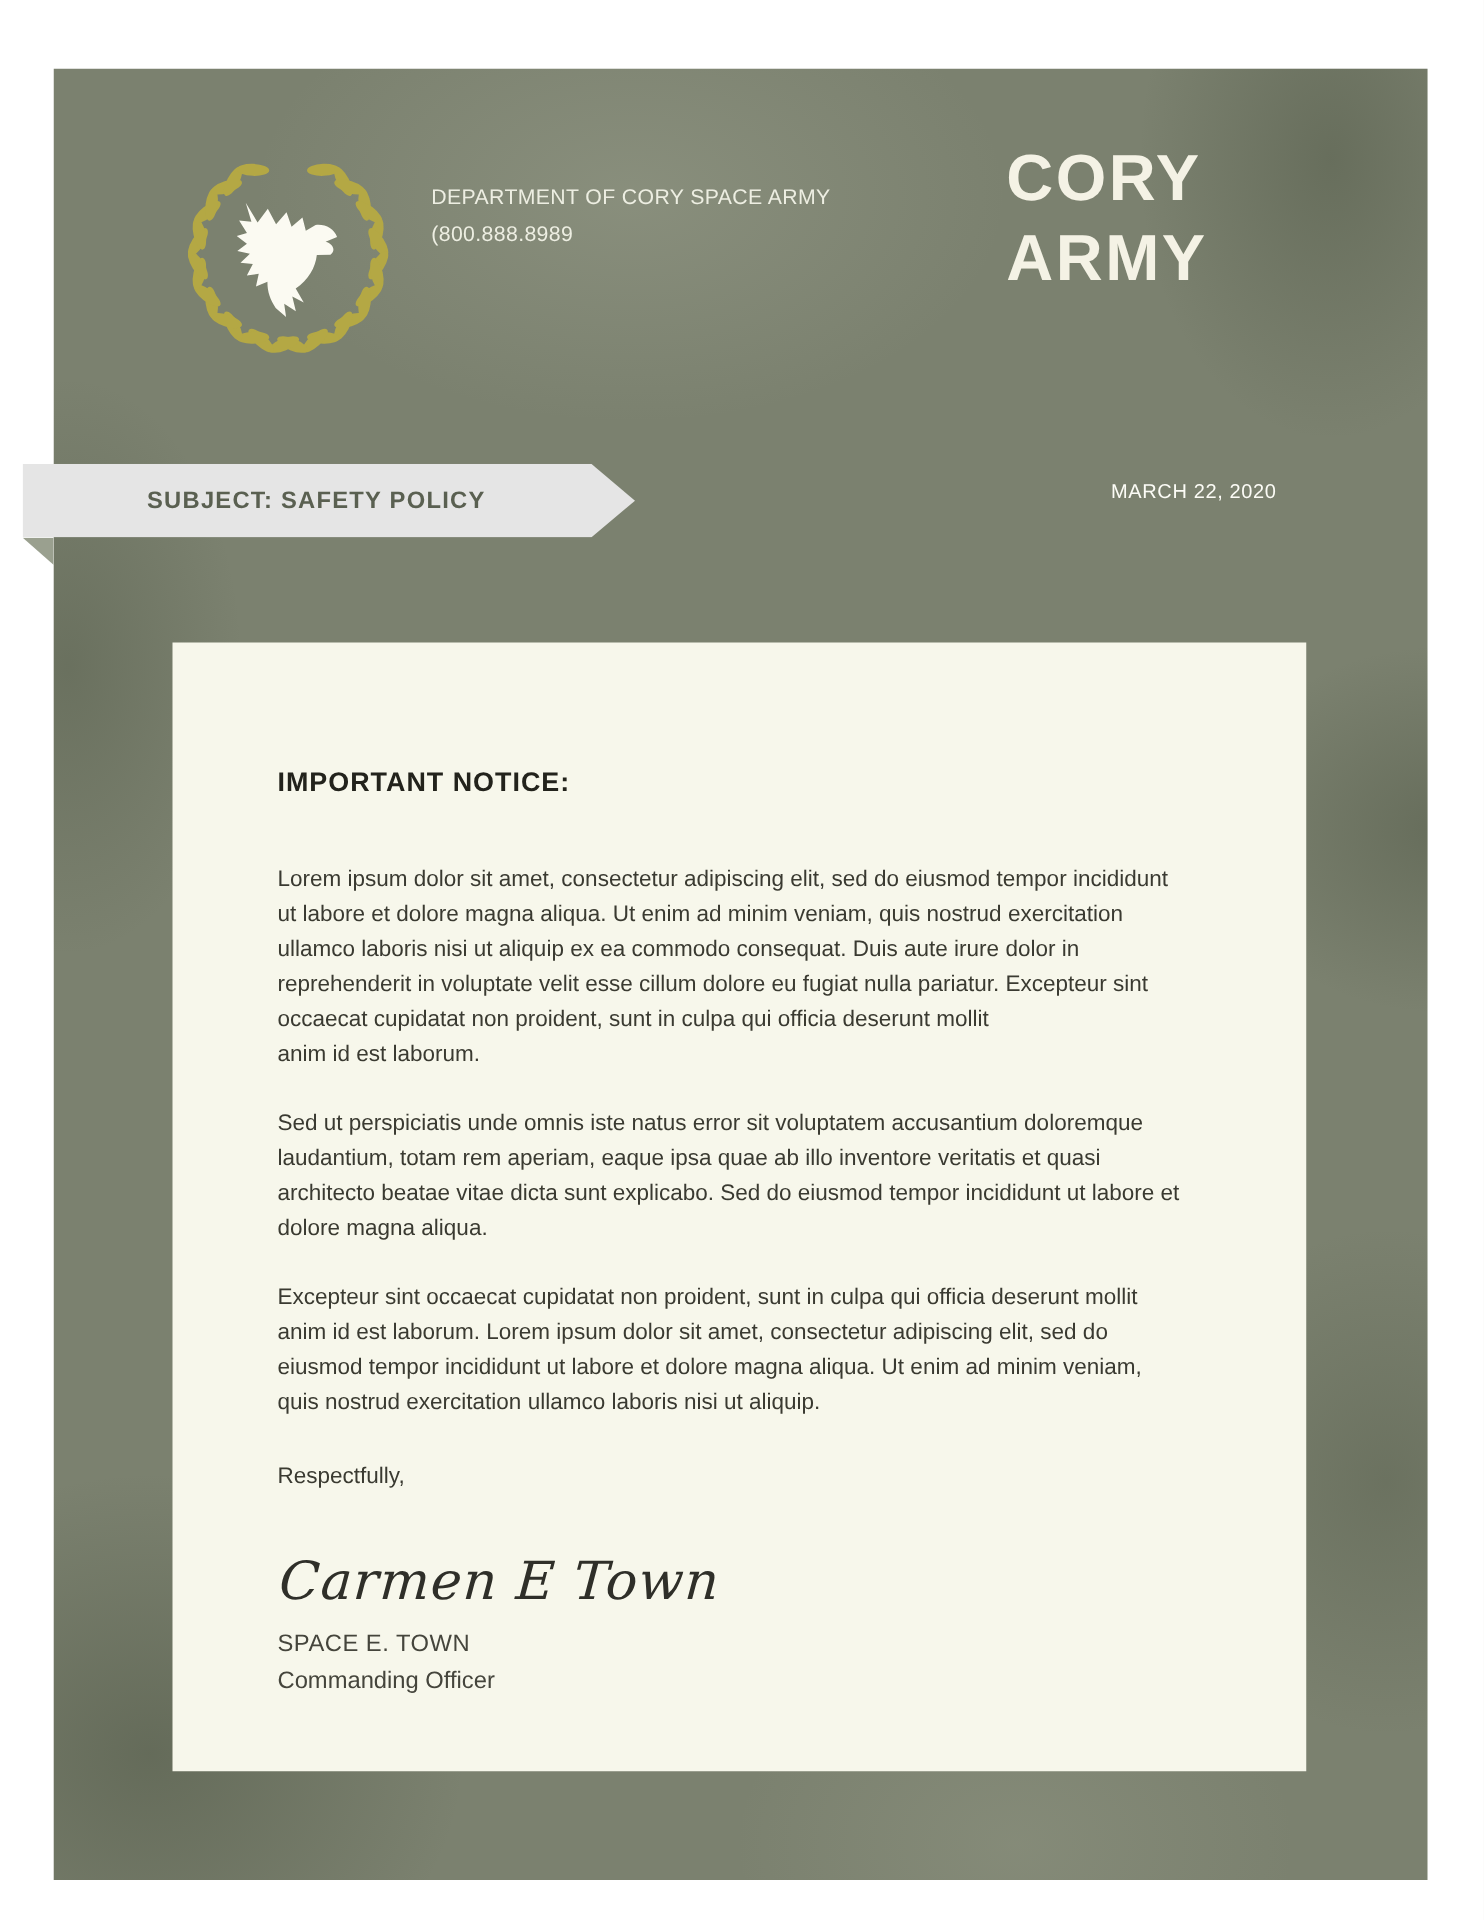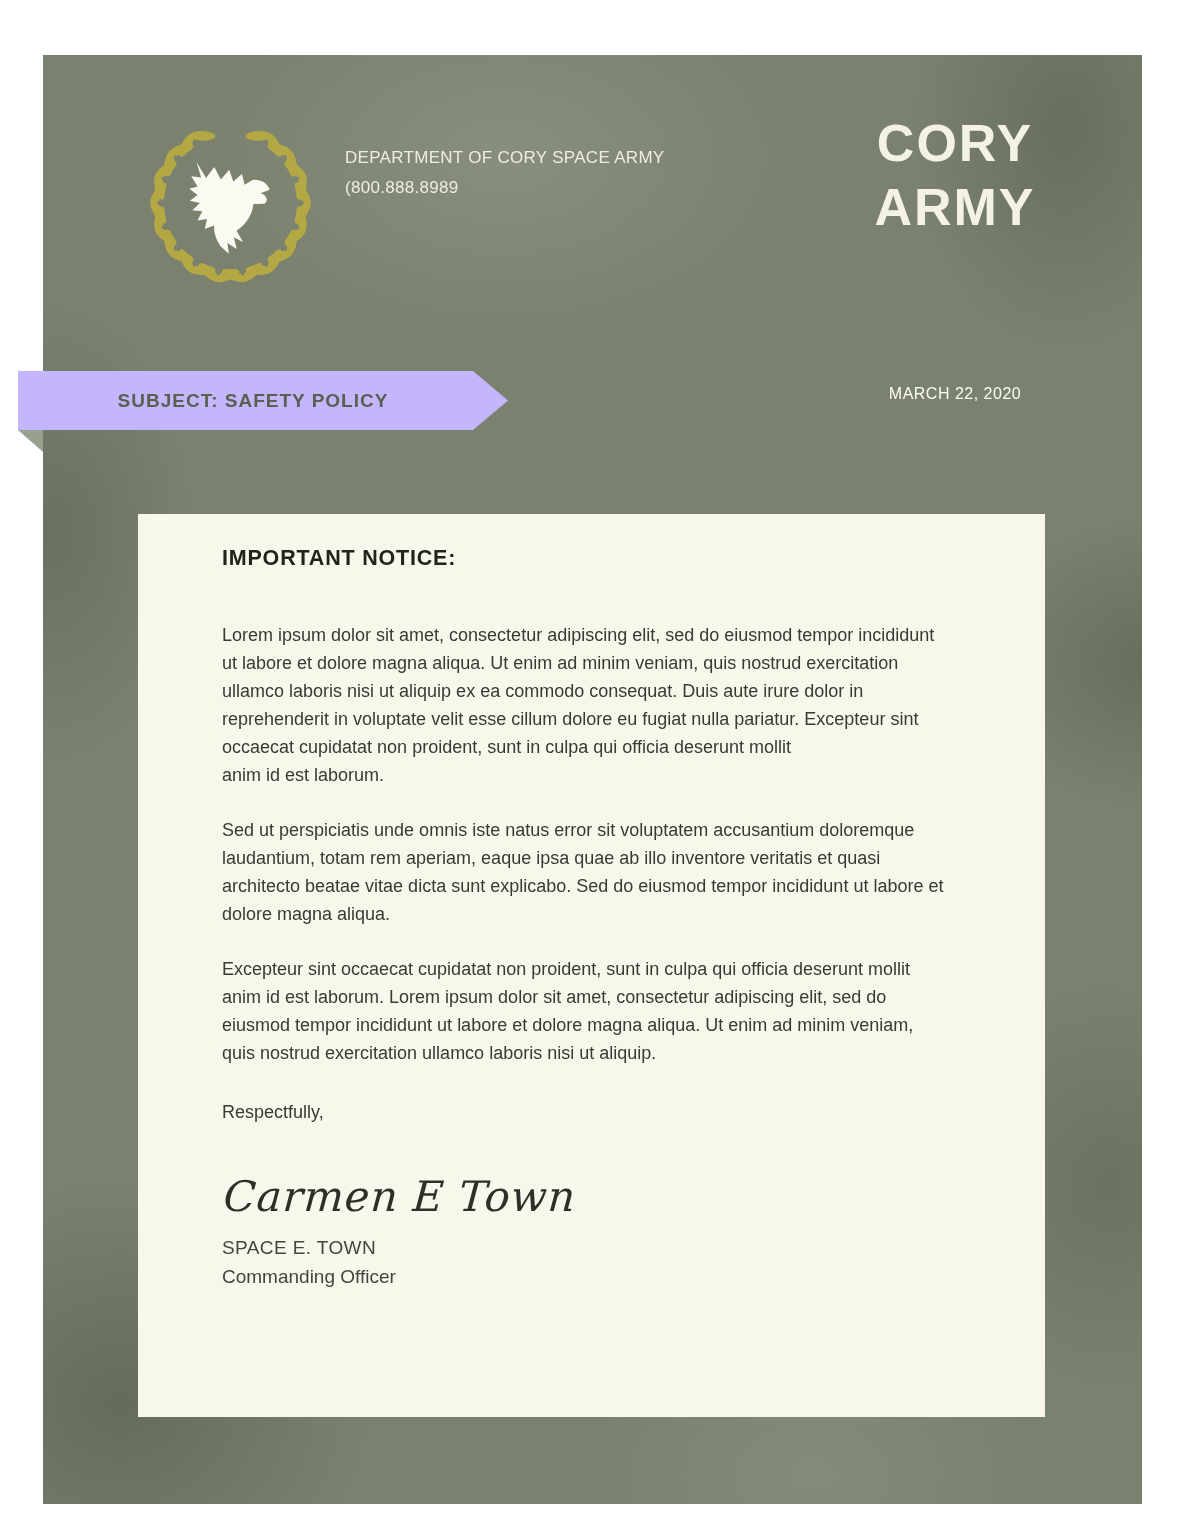--- a/index.html
+++ b/index.html
@@ -19,42 +19,42 @@
       radial-gradient(ellipse 360px 320px at 7% 93%,  rgba(64,72,55,0.38), transparent 70%),
       radial-gradient(ellipse 320px 230px at 70% 98%, rgba(168,173,153,0.22), transparent 70%),
       radial-gradient(ellipse 250px 290px at 97% 78%, rgba(74,82,64,0.32), transparent 70%),
       radial-gradient(ellipse 500px 420px at 55% 55%, rgba(150,156,138,0.18), transparent 75%);
     overflow:hidden;
     margin-top:12px;
   }
   .logo{position:absolute;left:95px;top:53px;width:185px;height:190px;}
   .contact{position:absolute;left:302px;top:88px;color:#edeee2;font-size:17px;line-height:30px;letter-spacing:0.3px;}
   .org-title{
-    position:absolute;left:762px;top:56px;width:300px;text-align:center;
+    position:absolute;left:762px;top:56px;width:300px;
     color:#f4f2e5;font-size:52px;font-weight:700;line-height:64px;letter-spacing:2px;
   }
   .date{
     position:absolute;left:762px;top:330px;width:300px;text-align:center;
     color:#fcfcf6;font-size:16px;font-weight:400;letter-spacing:0.5px;
   }
   
   .ribbon{
-    position:absolute;left:18px;top:371px;width:490px;height:59px;background:#c4b5fd;
+    position:absolute;left:18px;top:371px;width:490px;height:59px;background:#e5e5e5;
     clip-path:polygon(0 0, calc(100% - 35px) 0, 100% 50%, calc(100% - 35px) 100%, 0 100%);
     display:flex;align-items:center;justify-content:center;z-index:3;
   }
   .ribbon span{color:#5a6051;font-size:19px;font-weight:700;letter-spacing:1px;padding-right:20px;}
   .ribbon-fold{
     position:absolute;left:18px;top:430px;width:25px;height:22px;background:#9aa08f;
     clip-path:polygon(0 0, 100% 0, 100% 100%);z-index:2;
   }
   
   .panel{
     position:absolute;left:95px;top:459px;width:907px;height:903px;background:#f7f7eb;
-    box-sizing:border-box;padding:32px 33px 0 84px;color:#3a3a31;
+    box-sizing:border-box;padding:100px 33px 0 84px;color:#3a3a31;
   }
   .panel h2{
     margin:0 0 50px 0;font-size:21.5px;font-weight:700;letter-spacing:0.8px;color:#23231c;
   }
   .panel p{
     margin:0 0 27px 0;width:792px;font-size:18px;line-height:28px;white-space:pre-line;
   }
   .closing{margin-top:31px !important;}
   .sig{
     margin-top:46px;font-family:"DejaVu Serif",serif;font-style:italic;

